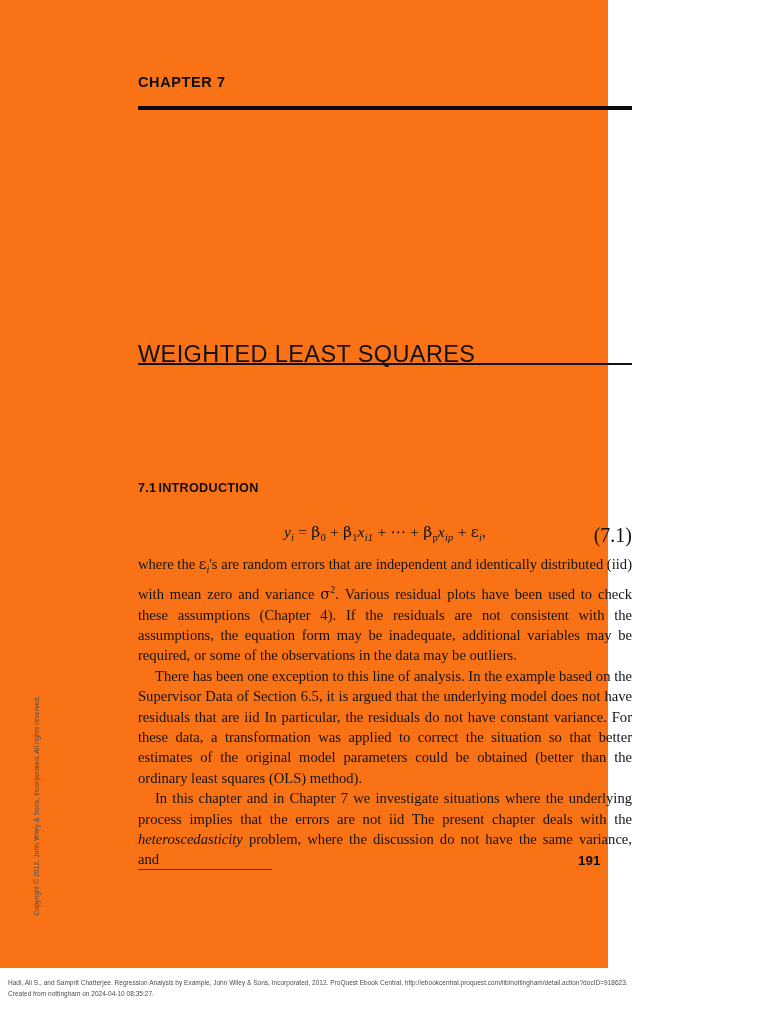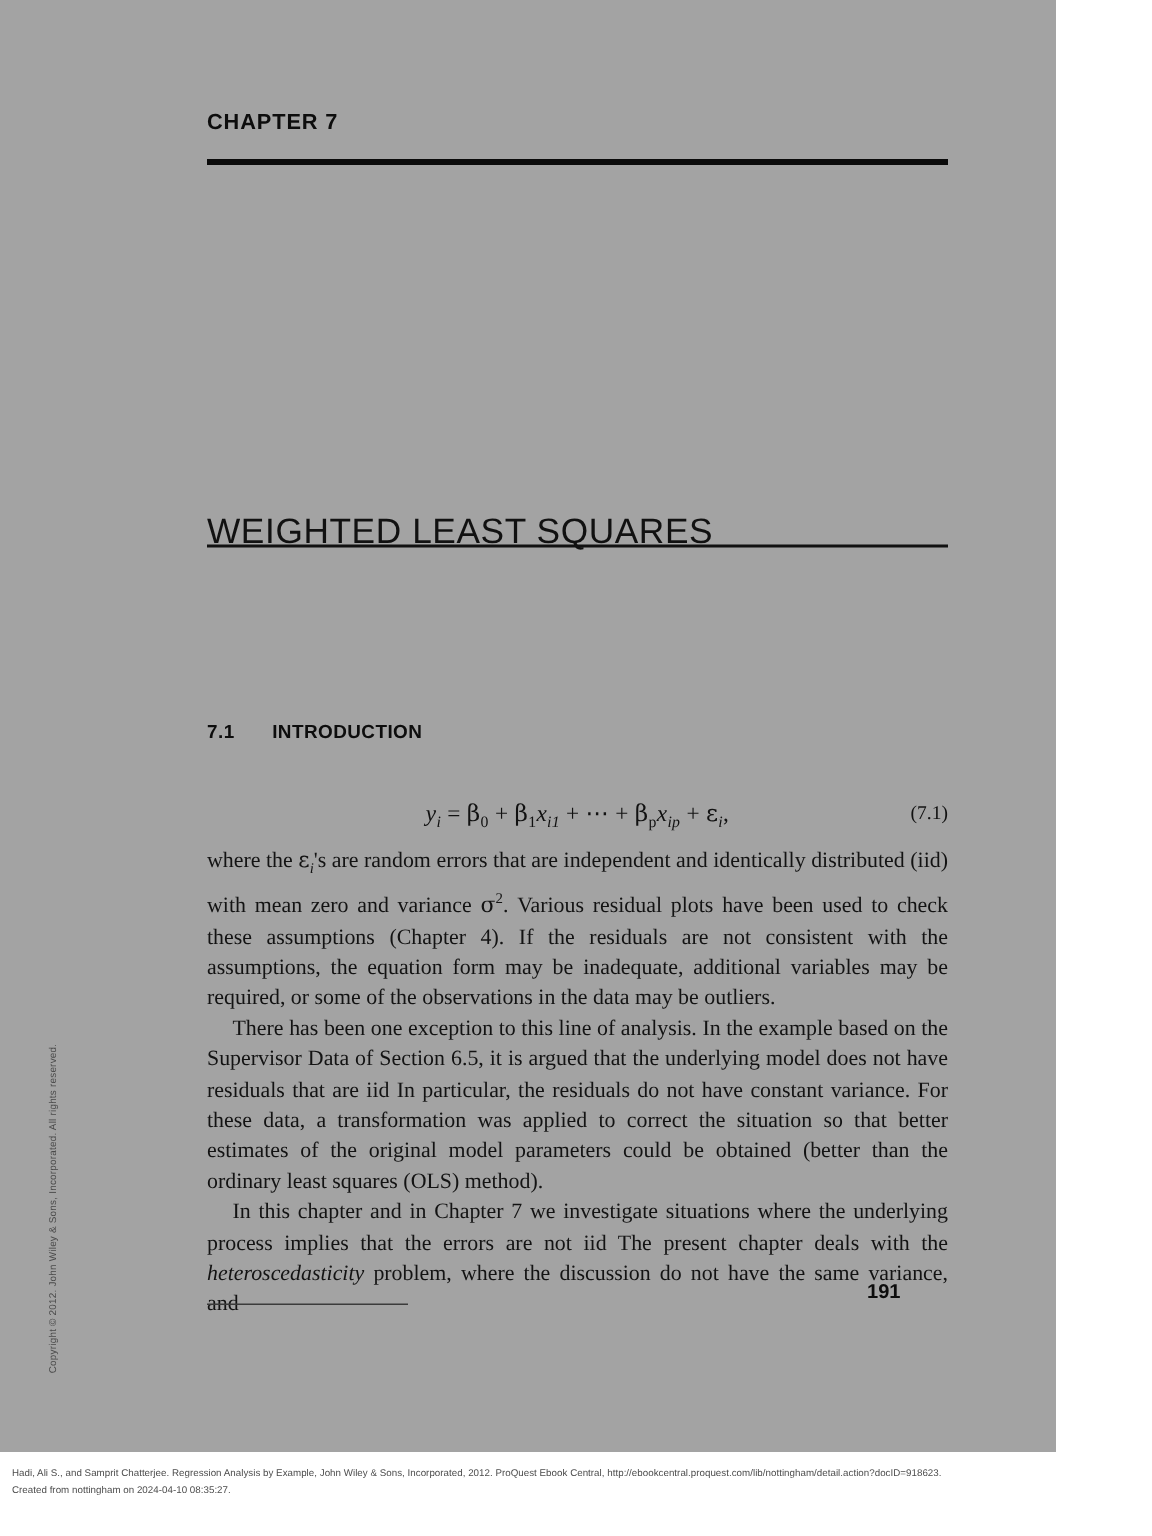--- a/index.html
+++ b/index.html
@@ -15,23 +15,23 @@
     font-family: "Liberation Serif", serif;
     color: #111111;
     -webkit-font-smoothing: antialiased;
   }
 
   
   .page-sheet {
     position: absolute;
     left: 0;
     top: 0;
-    width: 704px;
+    width: 608px;
     height: 968px;
-    background: #a3a3a3;
+    background: #f97316;
   }
 
   
   .spine-copyright {
     position: absolute;
     left: -104px;
     top: 772px;
     width: 280px;
     text-align: left;
     transform: rotate(-90deg);
@@ -94,21 +94,21 @@
   .section-heading {
     position: absolute;
     left: 0;
     top: 481px;
     font-family: "Liberation Sans", sans-serif;
     font-weight: bold;
     font-size: 12.6px;
     letter-spacing: 0.3px;
     color: #0d0d0d;
   }
-  .section-heading .sec-num { margin-right: 25px; }
+  .section-heading .sec-num { margin-right: 2px; }
 
   .body-block {
     position: absolute;
     left: 0;
     top: 512px;
     width: 494px;
   }
 
   p.para {
     margin: 0;
@@ -125,39 +125,39 @@
     font-family: "Liberation Serif", serif;
     font-style: italic;
   }
   .sup { font-size: 0.68em; vertical-align: super; }
   .sub { font-size: 0.68em; vertical-align: sub; }
   .ital { font-style: italic; }
 
   
   .equation-row {
     position: relative;
-    margin: 18px 0 6px 0;
+    margin: 8px 0 6px 0;
     height: 28px;
   }
   .equation-body {
     position: absolute;
     left: 0;
     right: 0;
     top: 3px;
     text-align: center;
     font-family: "Liberation Serif", serif;
     font-size: 15.5px;
     letter-spacing: 0.2px;
   }
   .equation-number {
     position: absolute;
     right: 0;
     top: 4px;
     font-family: "Liberation Serif", serif;
-    font-size: 13px;
+    font-size: 20px;
   }
   .eq-var { font-style: italic; }
   .eq-greek { font-style: normal; font-family: "DejaVu Serif", serif; }
 
   
   .page-number {
     position: absolute;
     left: 440px;
     top: 853px;
     width: 54px;

